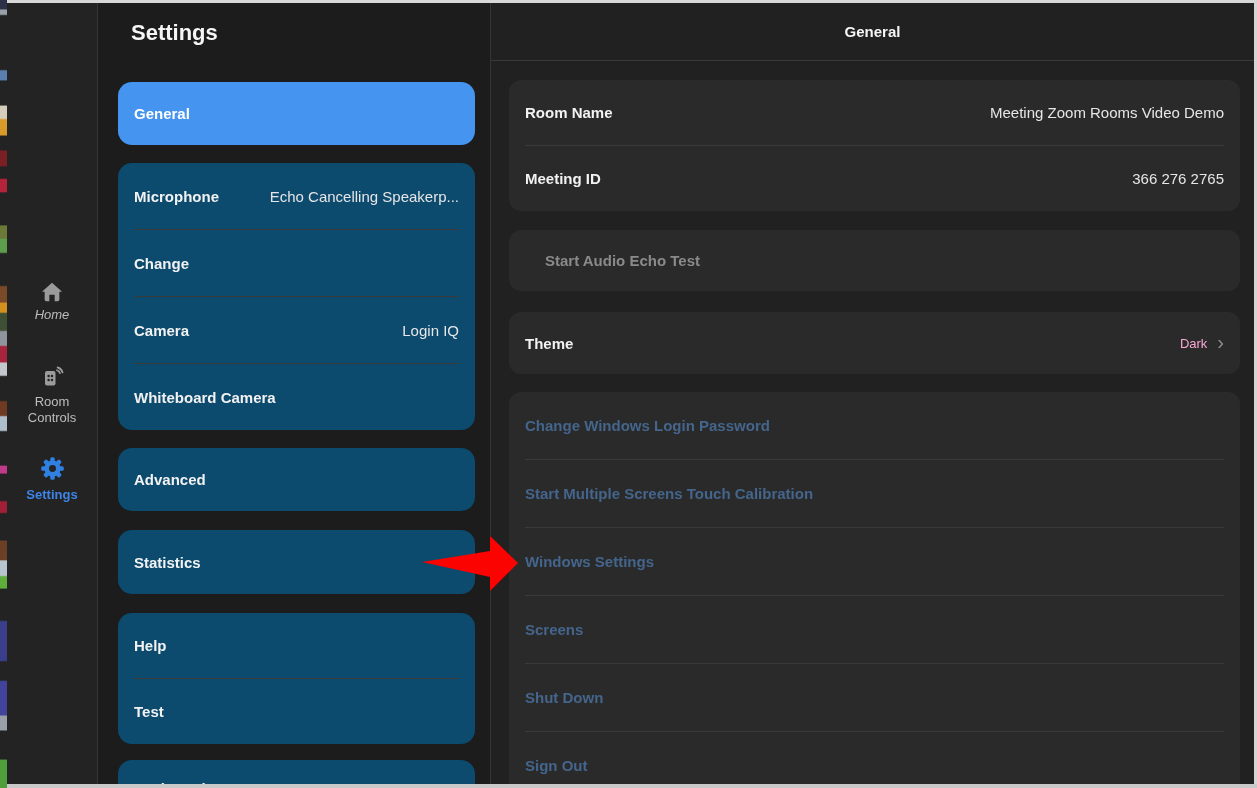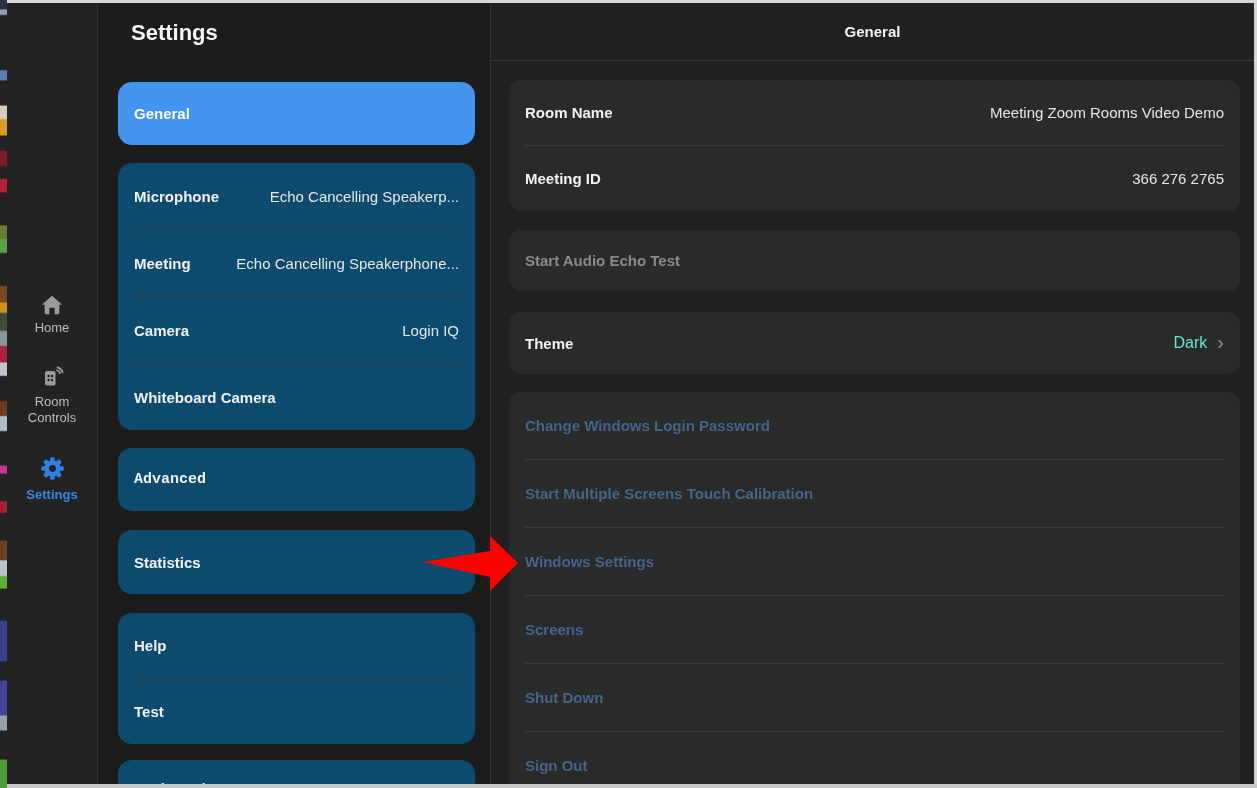--- a/index.html
+++ b/index.html
@@ -48,40 +48,40 @@
   .divider{height:1px;background:#3a3a3a;margin:0 16px;}
 
   
   .main{position:absolute;left:490px;top:3px;right:3px;bottom:4px;background:#212121;
         border-left:1px solid #343434;overflow:hidden;}
   .main-header{height:57px;display:flex;align-items:center;justify-content:center;
                font-size:15px;font-weight:bold;color:#f5f5f5;border-bottom:1px solid #3a3a3a;}
   .main-card{position:absolute;left:18px;right:14px;background:#2a2a2a;border-radius:12px;overflow:hidden;}
   .main .row{height:65px;}
   .main .row.tall{height:67px;}
-  .row-label.disabled{color:#8a8a8a;}
+  .row-label.disabled{color:#8a8a8a;margin-left:20px;}
   .row-label.link{color:#44658c;}
-  .theme-value{color:#5eead4;font-size:16px;margin-left:auto;}
+  .theme-value{color:#f9a8d4;font-size:13px;margin-left:auto;}
   .chevron{color:#8f8f8f;font-size:20px;margin-left:10px;line-height:1;transform:translateY(-1px);}
 
   
   .arrow-overlay{position:absolute;left:415px;top:528px;z-index:40;pointer-events:none;}
 </style>
 </head>
 <body>
 <div id="screen">
 
   <div class="edge-strip"></div>
   <div class="border-top"></div>
   <div class="border-right"></div>
   <div class="border-bottom"></div>
 
   <div class="nav">
 
-    <div class="nav-item" style="top:291px;">
+    <div class="nav-item" style="top:278px;font-style:italic;">
       <span>
         <svg class="nav-icon" width="24" height="21" viewBox="0 0 24 22">
           <path d="M12 1.8 L22.6 11.2 h-2.9 v8.3 a1.6 1.6 0 0 1 -1.6 1.6 h-3.3 v-6.6 h-5.6 v6.6 H5.9 a1.6 1.6 0 0 1 -1.6 -1.6 v-8.3 H1.4 Z" fill="#9b9b9b"></path>
         </svg>
       </span>
       <div class="nav-label">Home</div>
     </div>
 
     <div class="nav-item" style="top:362px;">
       <span>
@@ -122,36 +122,35 @@
       <span class="row-label">General</span>
     </div>
 
     <div class="side-card" style="top:160px;">
       <div class="row">
         <span class="row-label">Microphone</span>
         <span class="row-value">Echo Cancelling Speakerp...</span>
       </div>
       <div class="divider"></div>
       <div class="row">
-        <span class="row-label">Meeting</span>
-        <span class="row-value">Echo Cancelling Speakerphone...</span>
+        <span class="row-label">Change</span>
       </div>
       <div class="divider"></div>
       <div class="row">
         <span class="row-label">Camera</span>
         <span class="row-value">Login IQ</span>
       </div>
       <div class="divider"></div>
       <div class="row">
         <span class="row-label">Whiteboard Camera</span>
         <span class="row-value"></span>
       </div>
     </div>
 
-    <div class="side-card" style="top:445px;font-family:Liberation Mono, monospace;">
+    <div class="side-card" style="top:445px;">
       <div class="row" style="height:63px;">
         <span class="row-label">Advanced</span>
       </div>
     </div>
 
     <div class="side-card" style="top:527px;">
       <div class="row" style="height:64px;">
         <span class="row-label">Statistics</span>
       </div>
     </div>

